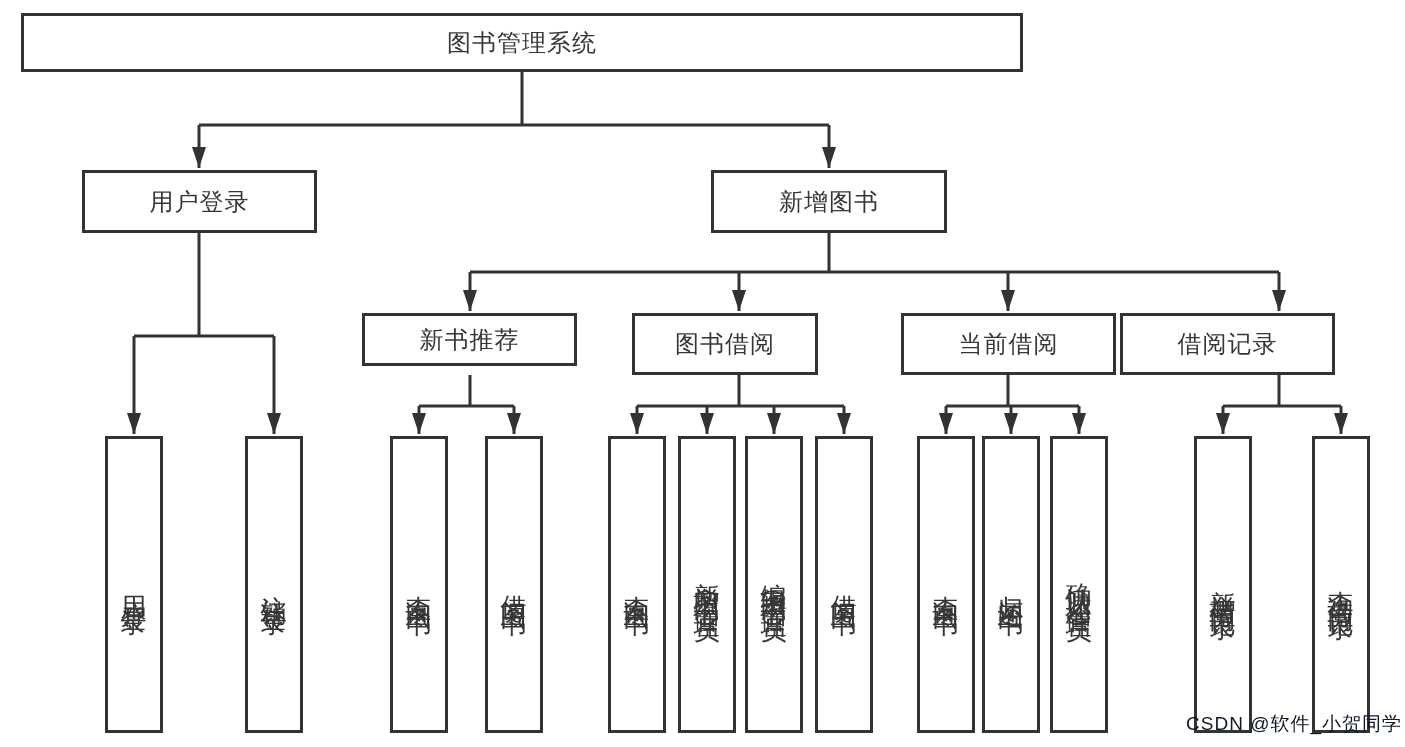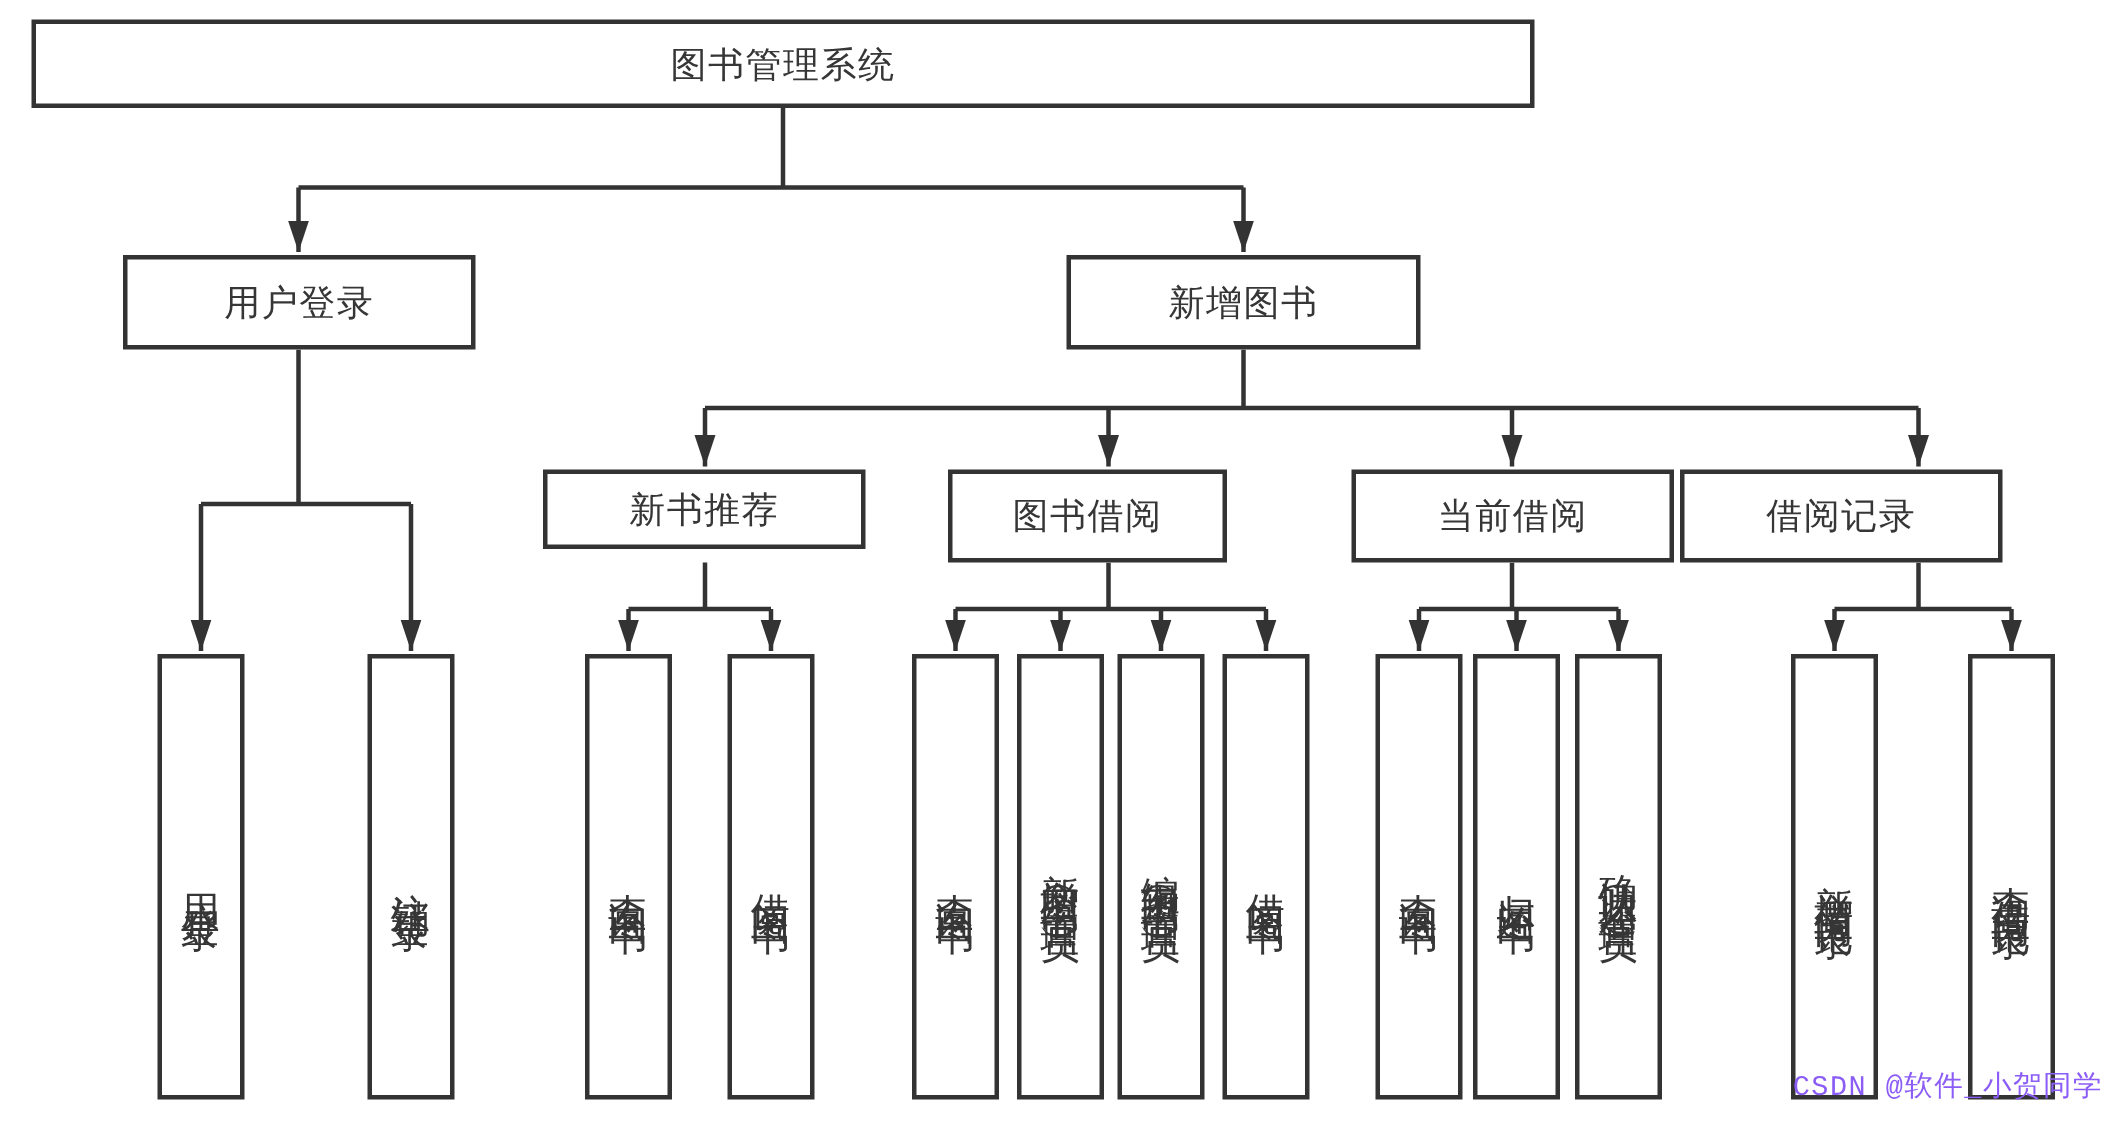--- a/index.html
+++ b/index.html
@@ -27,24 +27,23 @@
     text-orientation:mixed;
     font-size:26px;
     letter-spacing:5px;
     line-height:1;
   }
   .watermark{
     position:absolute;
     right:3px;top:711px;
     z-index:2;
     font-size:19px;
-    color:#8b5cf6;
+    color:#0f172a;
     letter-spacing:1px;
     white-space:nowrap;
-    font-family:Liberation Mono, monospace;
   }
 </style>
 </head>
 <body>
 
 <div id="canvas">
 
   <svg id="wires" width="1405" height="747" viewBox="0 0 1405 747">
     <defs>
       <marker id="arrowDown" markerUnits="userSpaceOnUse" markerWidth="18" markerHeight="24" refX="8" refY="21" orient="0">

